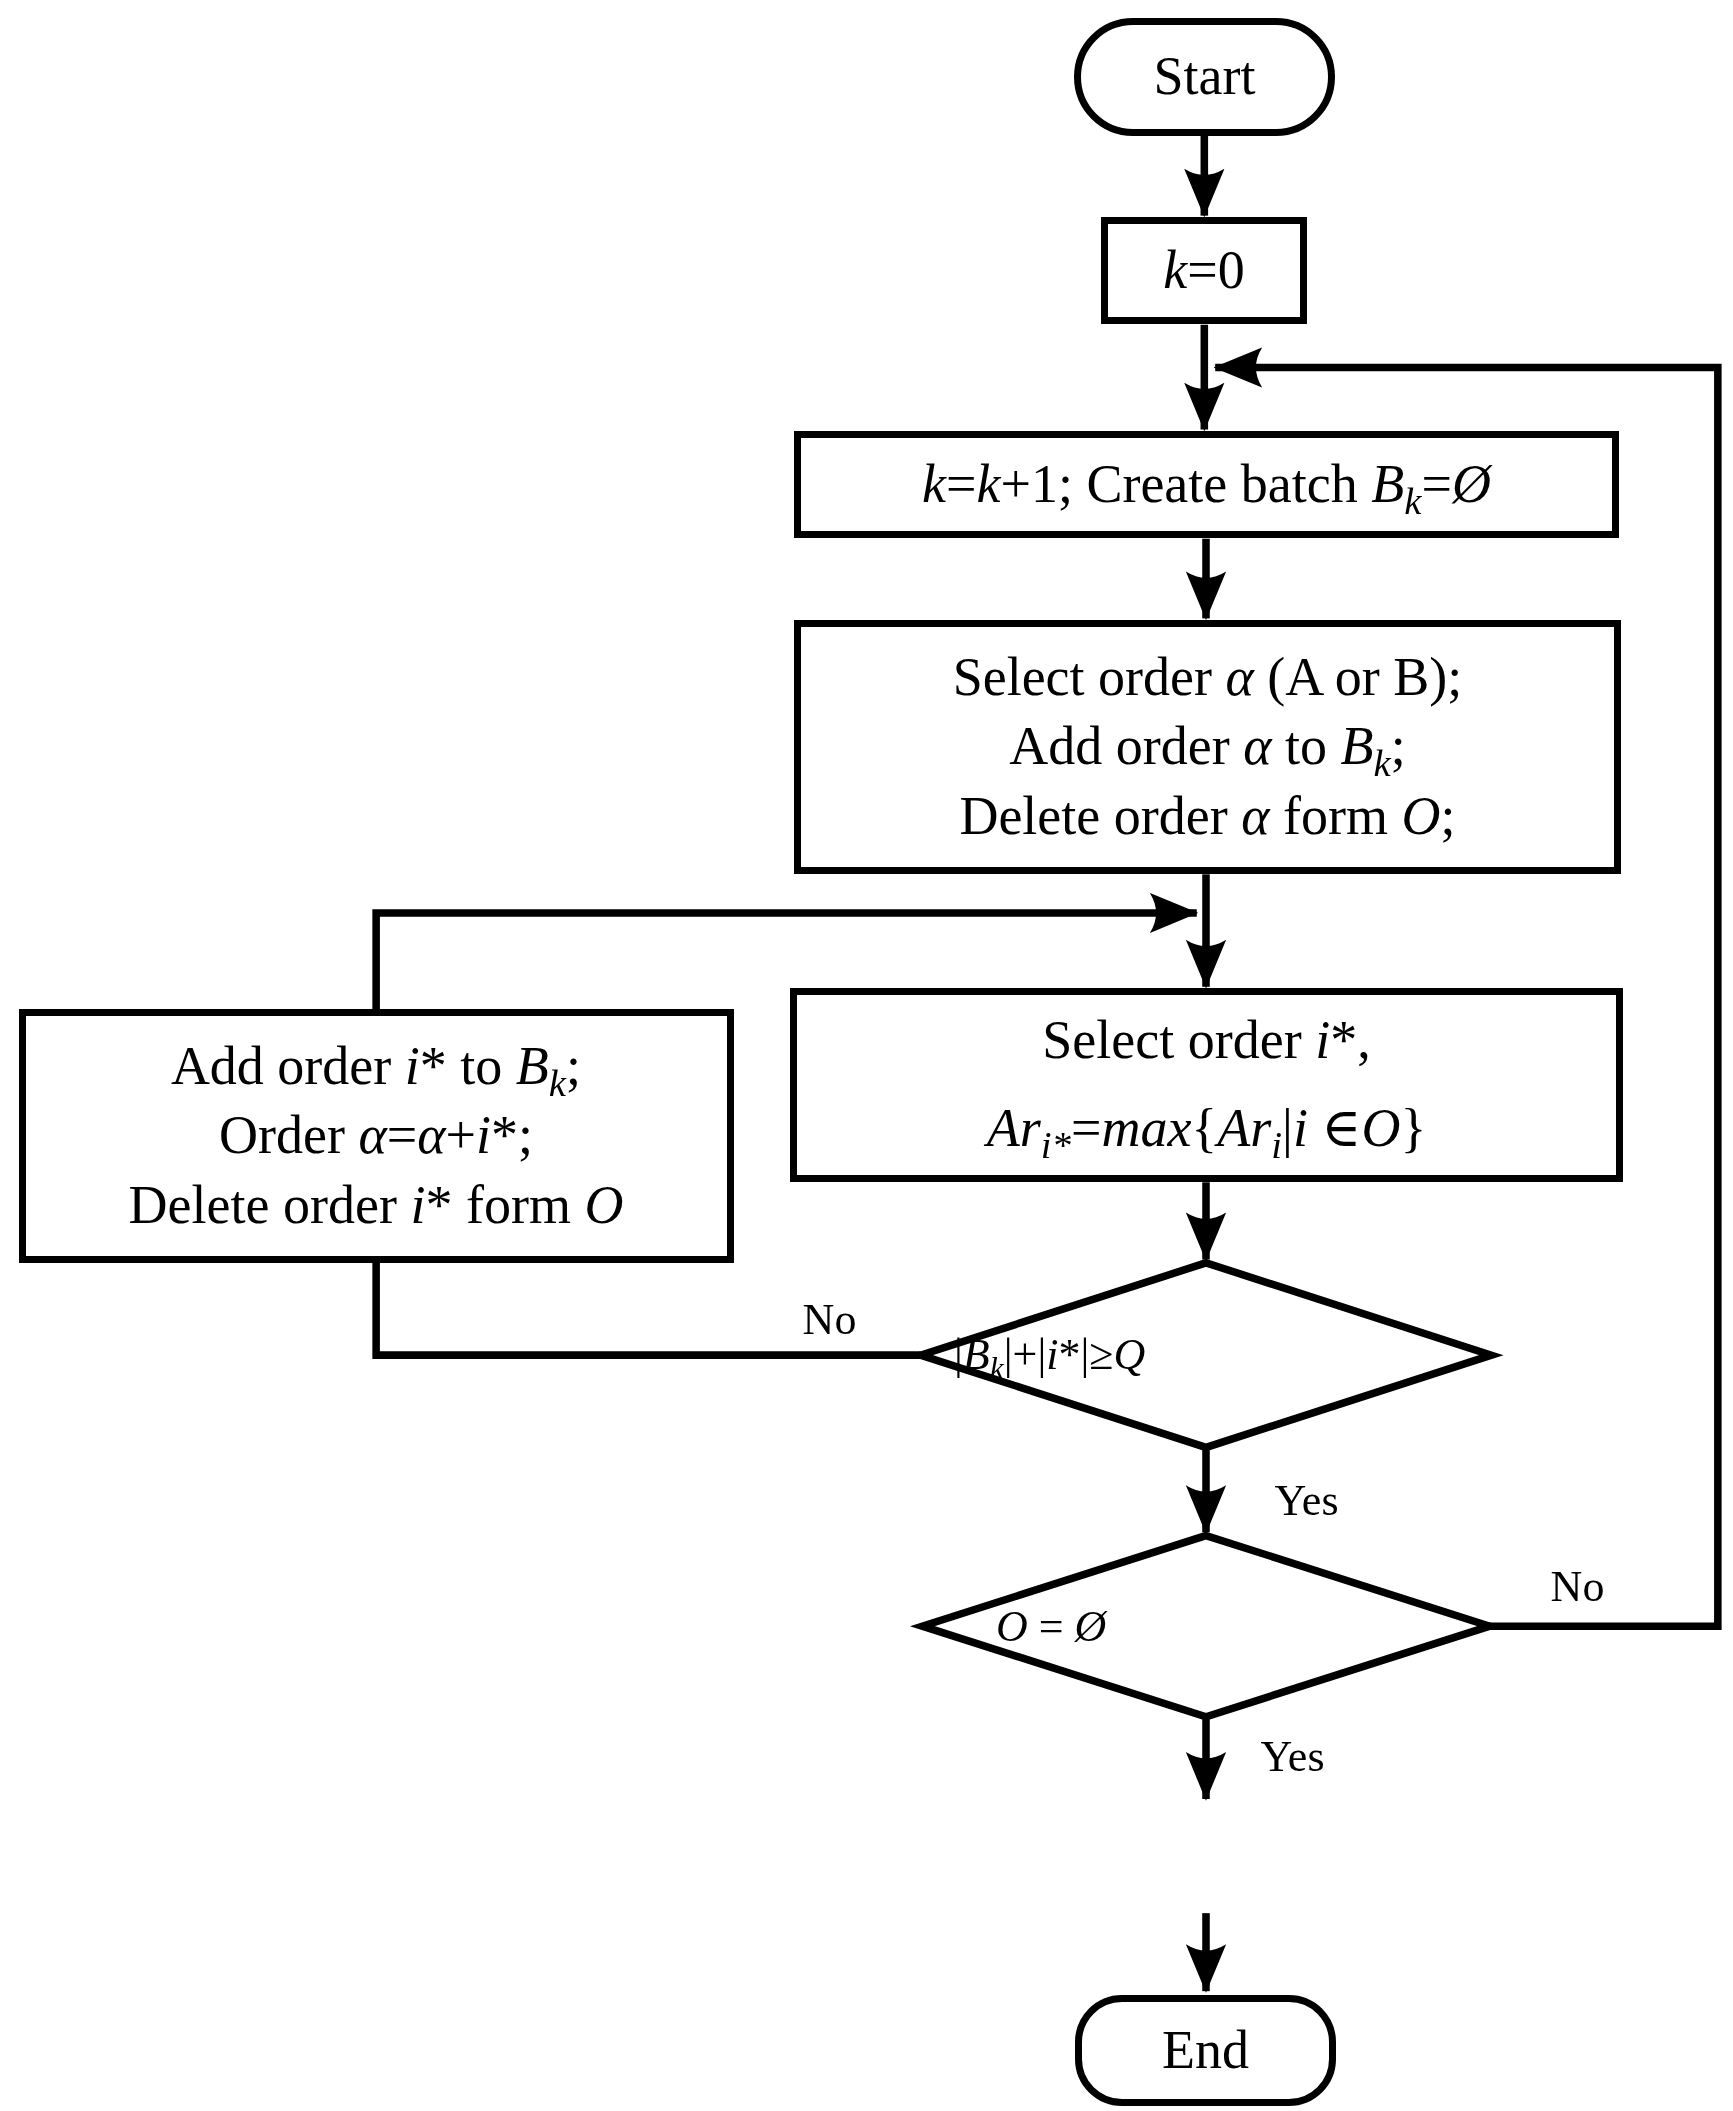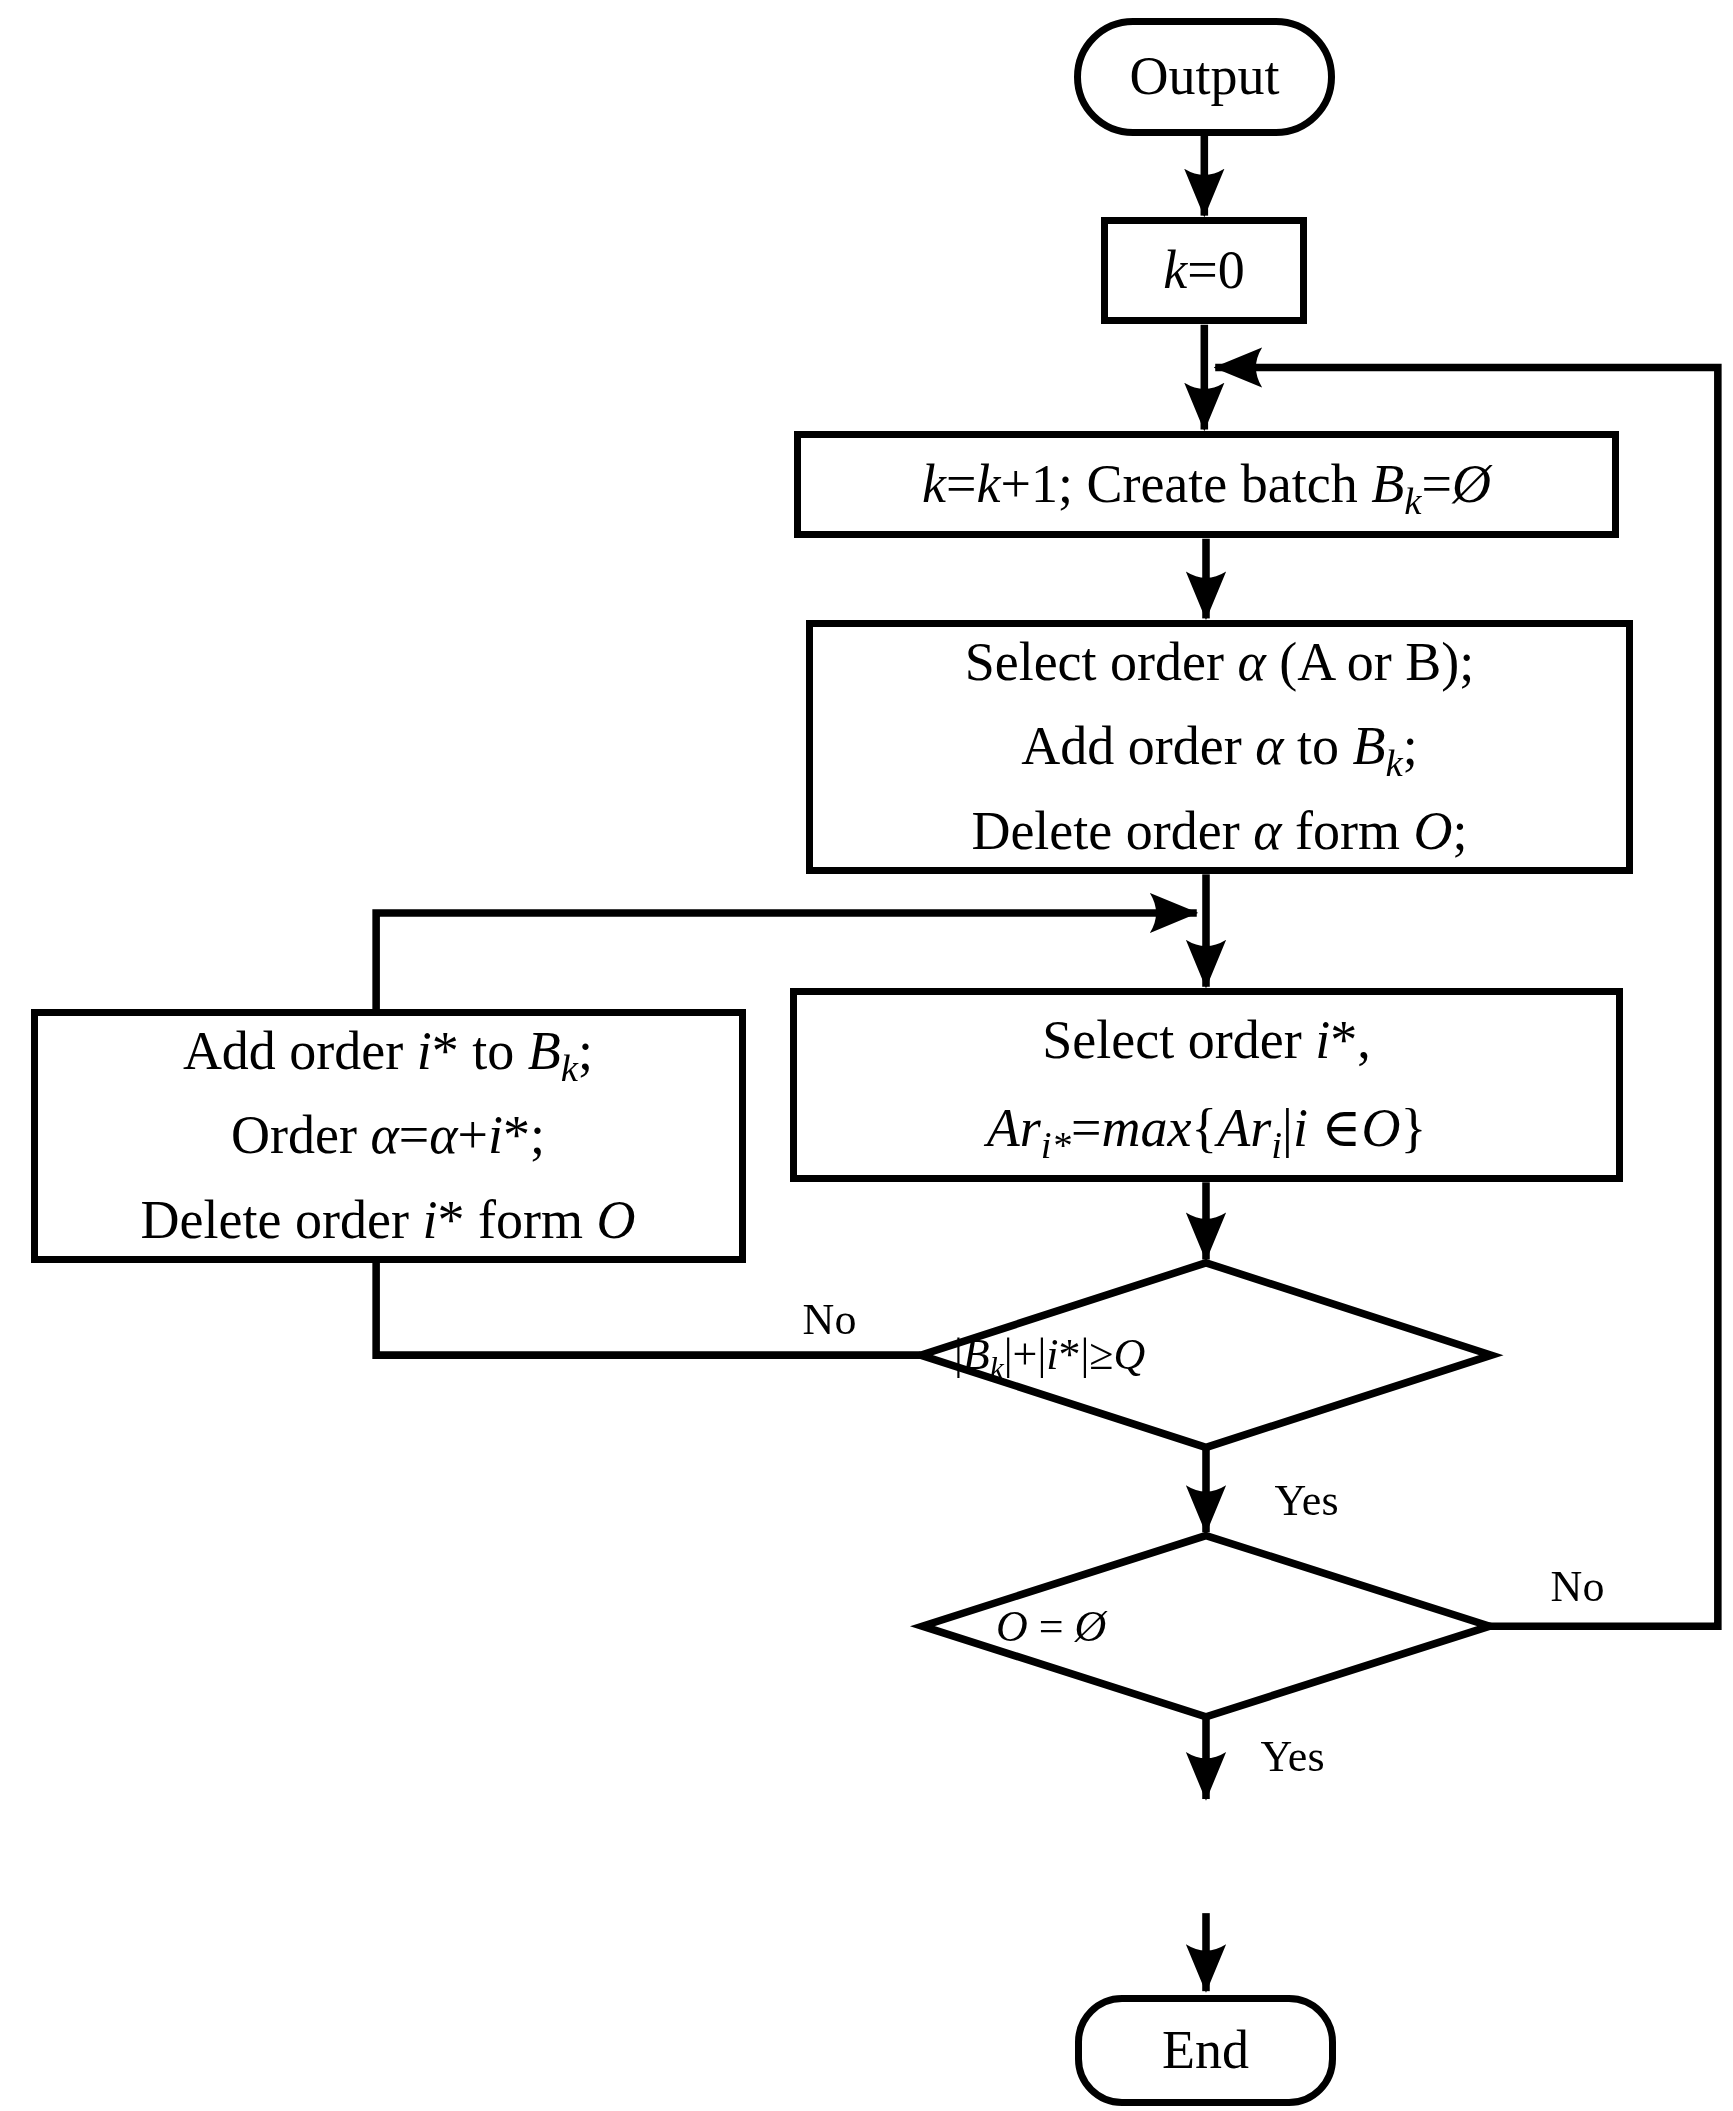--- a/index.html
+++ b/index.html
@@ -31,21 +31,21 @@
     display: flex;
     flex-direction: column;
     align-items: center;
     justify-content: center;
     text-align: center;
     font-size: 54px;
     line-height: 1.1;
   }
   .terminator { border-radius: 59px; }
   .terminator-end { border-radius: 47px; }
-  .gap30 { row-gap: 25px; margin-left: 12px; }
+  .gap30 { row-gap: 10px; }
   .gap34 { row-gap: 28.5px; }
   .freelabel {
     position: absolute;
     display: flex;
     align-items: center;
     justify-content: center;
     text-align: center;
     font-size: 44px;
     background: transparent;
   }
@@ -96,21 +96,21 @@
 
     <path d="M1437,2046 L1437,2144" stroke="#000000" stroke-width="9" fill="none" marker-end="url(#arrow)"></path>
 
     <path d="M1437,2280 L1437,2373" stroke="#000000" stroke-width="9" fill="none" marker-end="url(#arrow)"></path>
 
     <polygon points="1437,1505 1777,1615 1437,1725 1097,1615" fill="#ffffff" stroke="#000000" stroke-width="9"></polygon>
     <polygon points="1437,1830 1775,1938 1437,2046 1099,1938" fill="#ffffff" stroke="#000000" stroke-width="9"></polygon>
   </svg>
 
   <div class="node terminator" style="left:1074px; top:17.6px; width:261px; height:118px;">
-    <span>Output</span>
+    <span>Start</span>
   </div>
 
   <div class="node" style="left:1101px; top:217px; width:206px; height:107px;">
     <span><i>k</i>=0</span>
   </div>
 
   <div class="node" style="left:794px; top:431px; width:825px; height:107px;text-align:right;">
     <span><i>k</i>=<i>k</i>+1; Create batch <i>B<sub>k</sub></i>=<i>Ø</i></span>
   </div>
 

